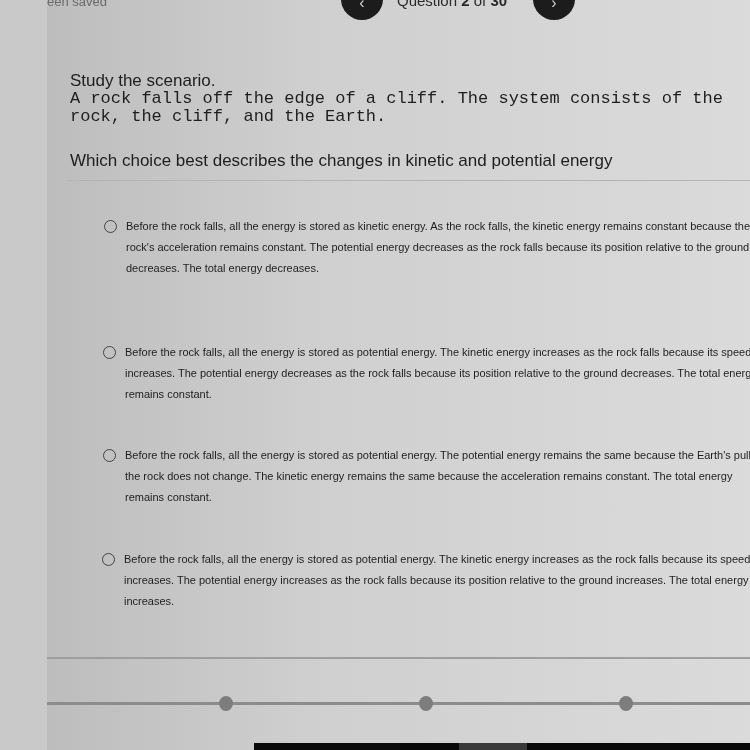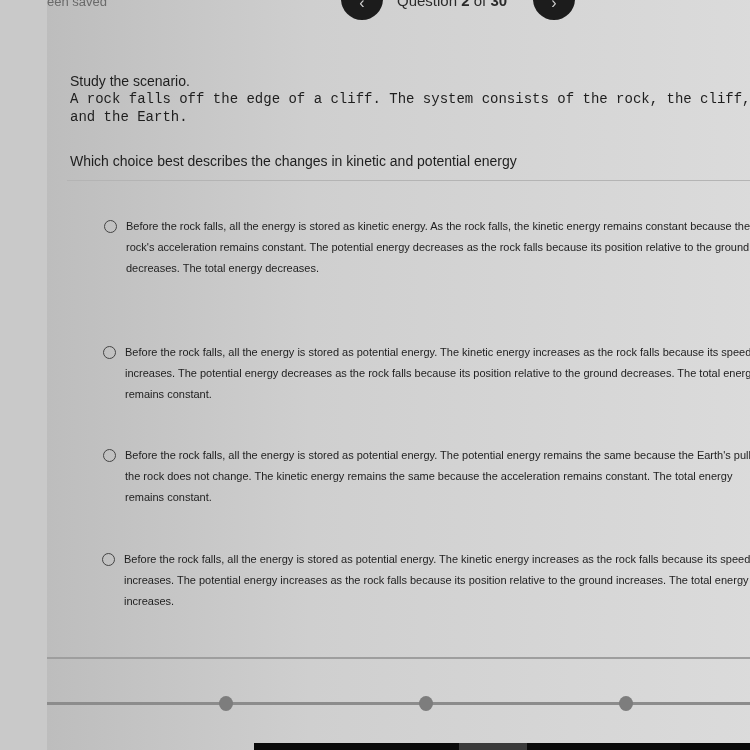--- a/index.html
+++ b/index.html
@@ -24,21 +24,21 @@
       background: #1c1c1c; color: #cfcfcf; display: flex; align-items: flex-end; justify-content: center;
       padding-bottom: 8px; font-size: 16px; cursor: pointer;
     }
     .nav-prev { left: 294px; }
     .nav-next { left: 486px; }
     .question-counter {
       position: absolute; left: 350px; top: -8px; font-size: 15px; color: #2a2a2a;
     }
     .question-counter b { font-weight: bold; }
     .prompt { position: absolute; left: 23px; top: 72px; width: 700px; }
-    .prompt p { font-size: 14px; line-height: 18px; color: #1e1e1e; }
+    .prompt p { font-size: 17px; line-height: 18px; color: #1e1e1e; }
     .p1 { position: absolute; top: 0; }
     .p2 { position: absolute; top: 18px; font-family: Liberation Mono, monospace; }
     .p3 { position: absolute; top: 80px; }
     .divider-top {
       position: absolute; left: 20px; top: 180px; width: 730px; height: 1px; background: #b4b4b4;
     }
     .option {
       position: absolute; left: 57px; width: 670px; display: flex; align-items: flex-start; cursor: pointer;
     }
     .radio {

